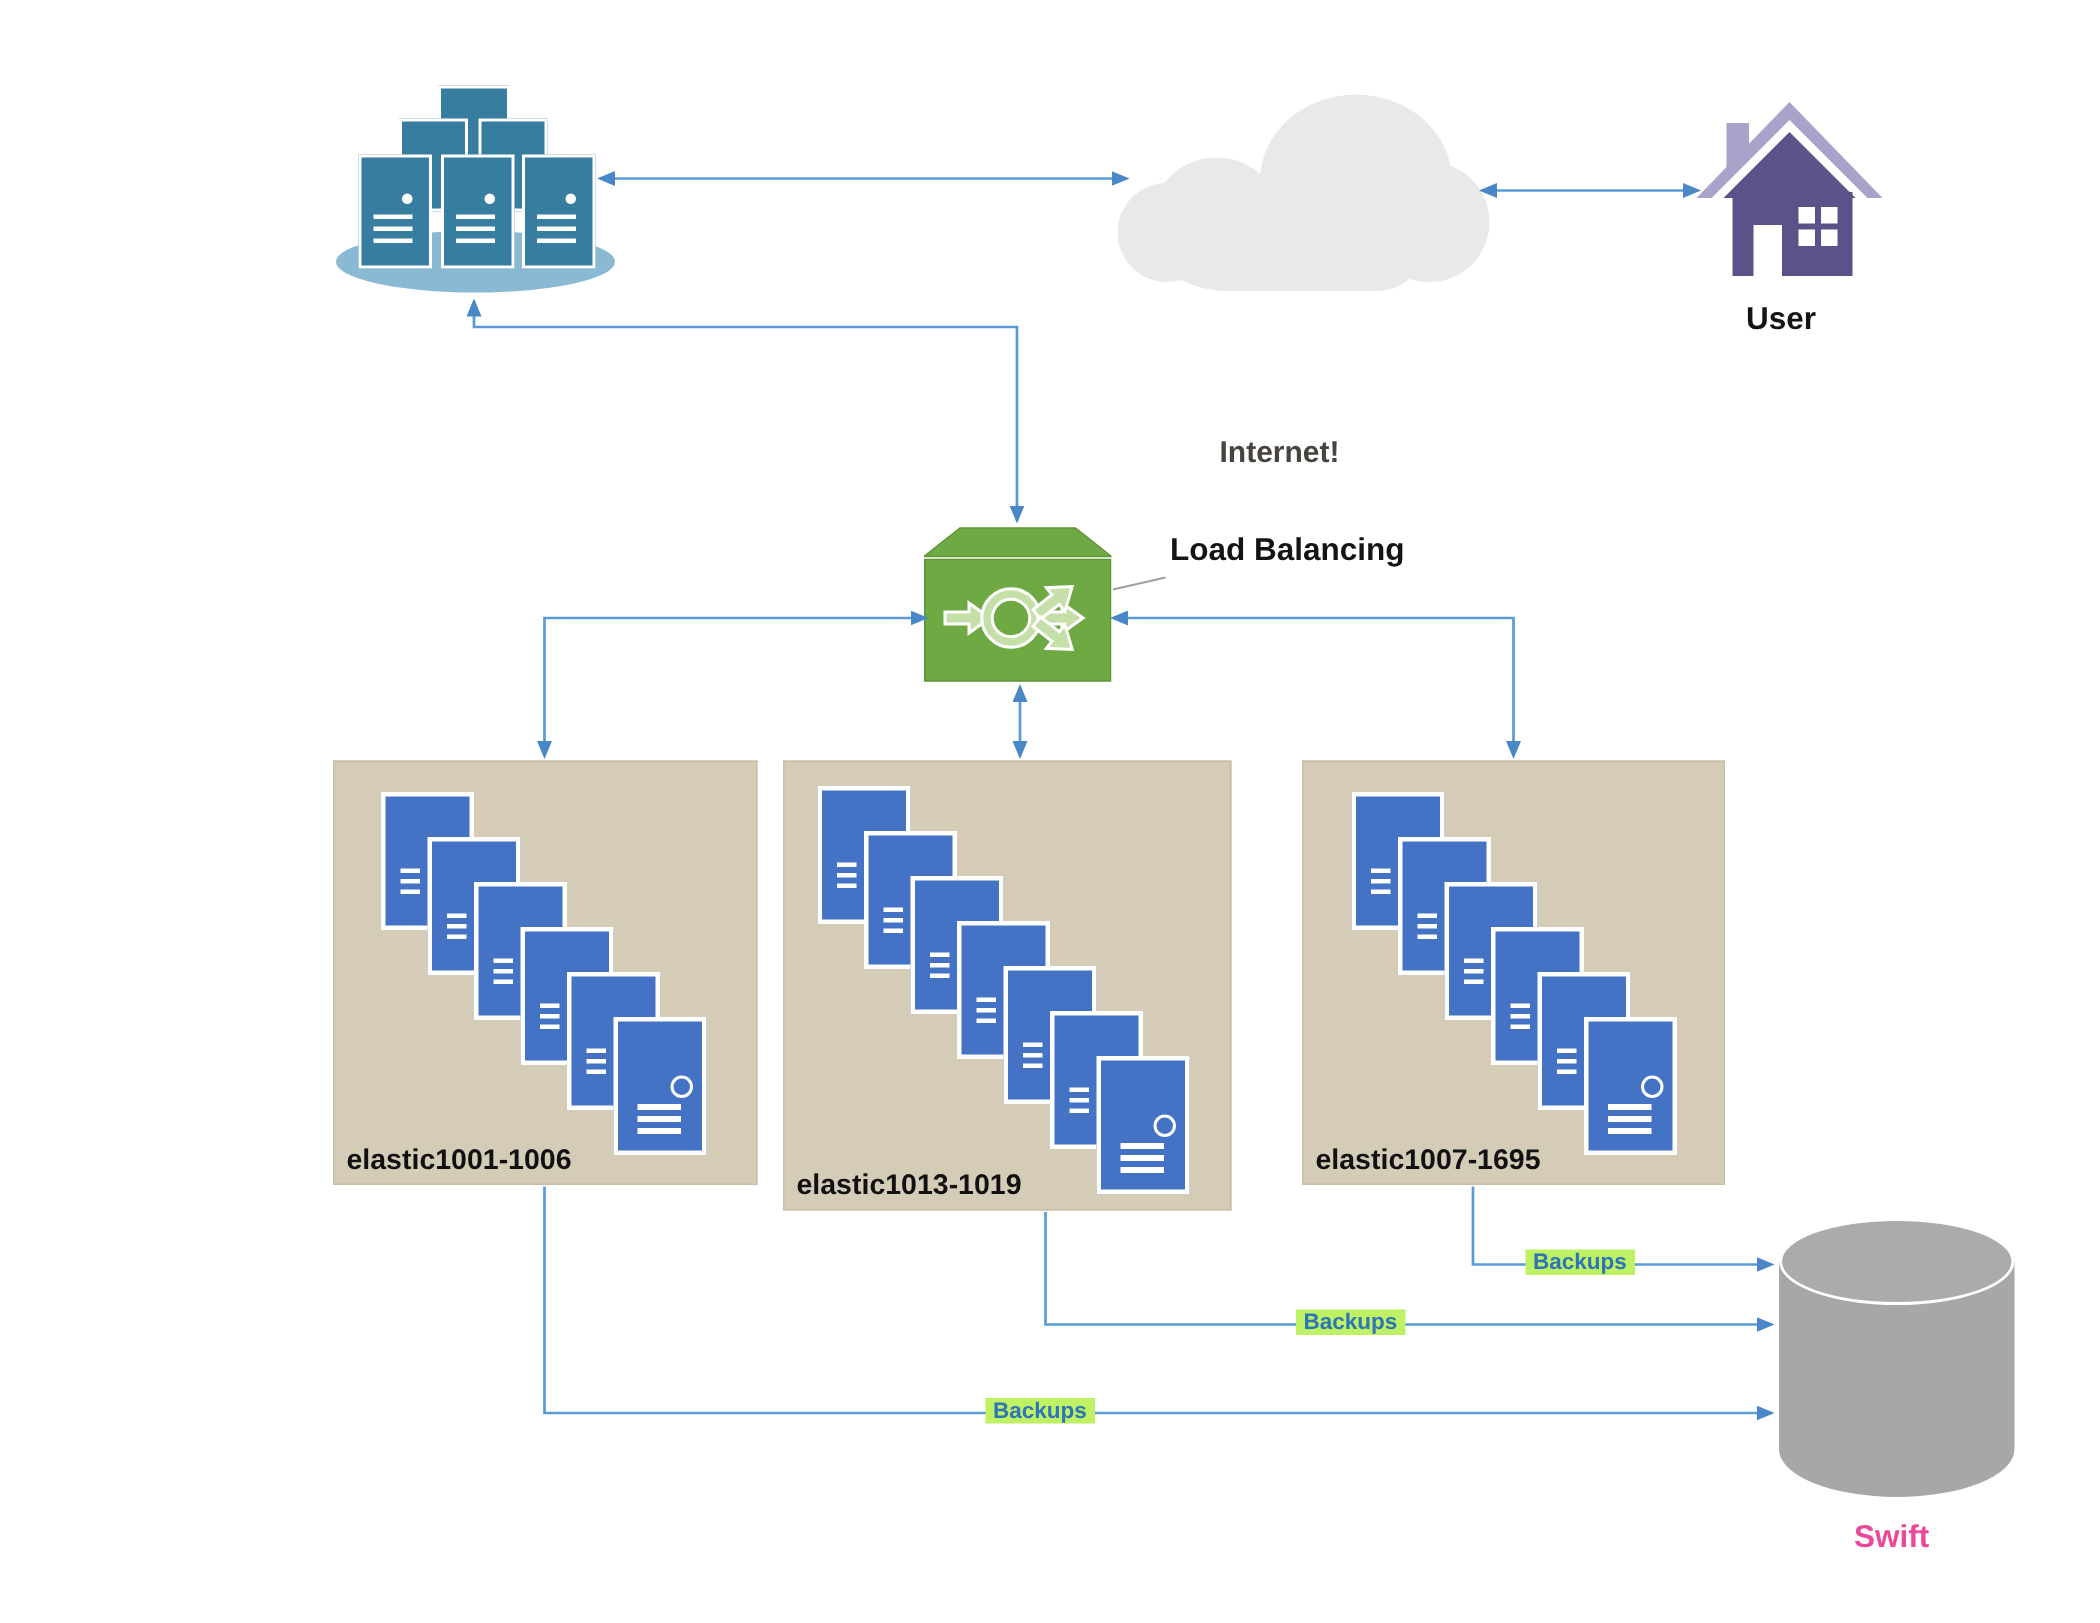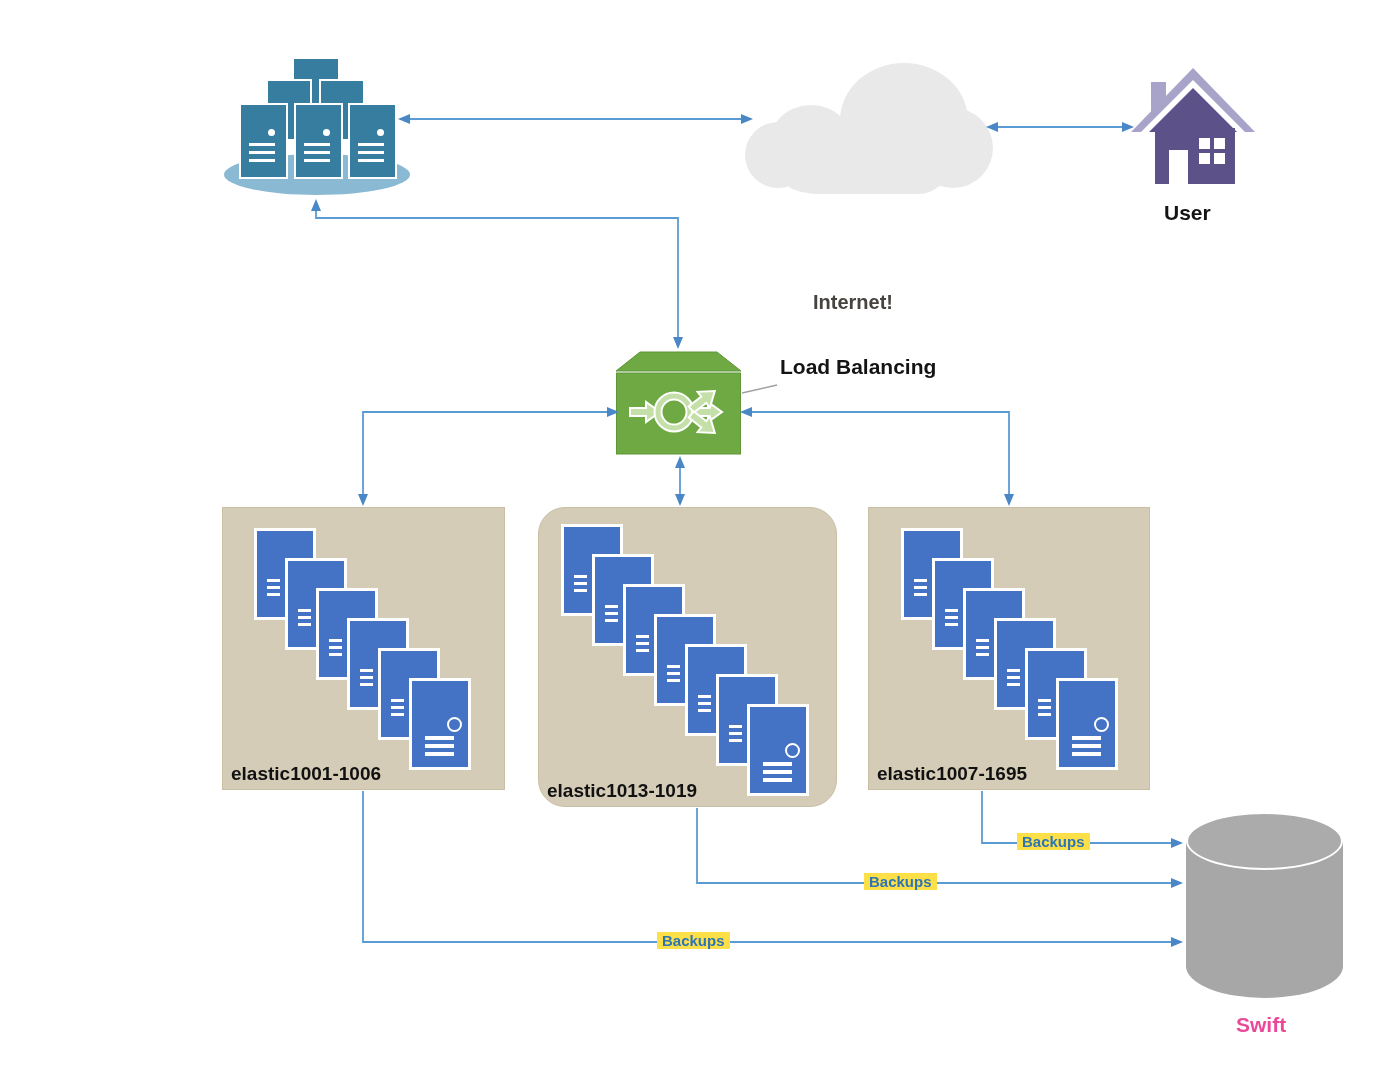--- a/index.html
+++ b/index.html
@@ -27,21 +27,21 @@
   .cl1{left:95px;top:3px;width:128px;height:115px;}
   .cl2{left:22px;top:45px;width:88px;height:88px;}
   .cl3{left:0px;top:62px;width:66px;height:66px;}
   .cl4{left:168px;top:48px;width:80px;height:80px;}
   .cl5{left:150px;top:22px;width:72px;height:72px;}
   .cl6{left:38px;top:68px;width:168px;height:66px;border-radius:50px;}
 
   
   .cluster-box{position:absolute;background:#d5ccb8;border:1px solid #c9bfa4;box-sizing:border-box;}
   #box-0{left:222px;top:507px;width:283px;height:283px;}
-  #box-1{left:538px;top:507px;width:299px;height:300px;border-radius:27px;}
+  #box-1{left:522px;top:507px;width:299px;height:300px;}
   #box-2{left:868px;top:507px;width:282px;height:283px;}
   .cluster-label{position:absolute;left:8px;bottom:4px;font-weight:bold;font-size:19px;color:#111;}
   .server-card{position:absolute;width:56px;height:86px;background:#4472c4;border:3px solid #fff;}
   .sl{position:absolute;left:10px;width:13px;height:3px;background:#fff;}
   .s1{top:48px;} .s2{top:55px;} .s3{top:62px;}
   .ring{position:absolute;right:6px;top:36px;width:11px;height:11px;border:2.5px solid #fff;border-radius:50%;}
   .bl{position:absolute;left:13px;width:29px;height:3.5px;background:#fff;}
   .b1{top:55px;} .b2{top:63px;} .b3{top:71px;}
 
   
@@ -51,21 +51,21 @@
   .cyl-top{position:absolute;left:0;top:0;width:157px;height:58px;border-radius:50%;
            background:#ababab;border:2px solid #fff;box-sizing:border-box;}
 
   
   #mediawiki-label{left:138px;top:234px;font-size:21px;}
   #internet-label{left:813px;top:250px;font-size:20px;color:#474440;margin-top:41px;}
   #user-label{left:1164px;top:201px;font-size:21px;}
   #lb-label{left:780px;top:355px;font-size:21px;}
   #swift-label{left:1236px;top:1013px;font-size:21px;color:#ec4899;}
   .backup-lbl{position:absolute;z-index:6;font-weight:bold;font-size:15px;color:#2e75b6;
-              background:#fde047;padding:0 5px;white-space:nowrap;}
+              background:#bef264;padding:0 5px;white-space:nowrap;}
   #backup-0{left:1017px;top:833px;}
   #backup-1{left:864px;top:873px;}
   #backup-2{left:657px;top:932px;}
 
   
   #wires{position:absolute;left:0;top:0;z-index:5;pointer-events:none;}
   #lb-box{left:616px;top:350px;width:125px;height:105px;}
 </style>
 </head>
 <body>

